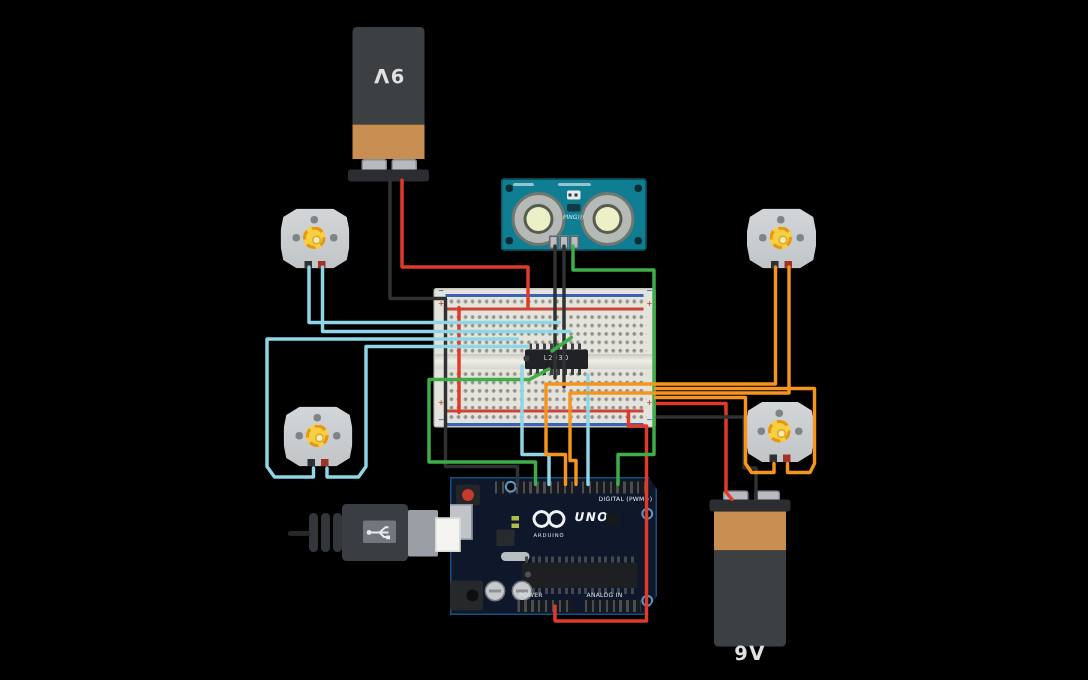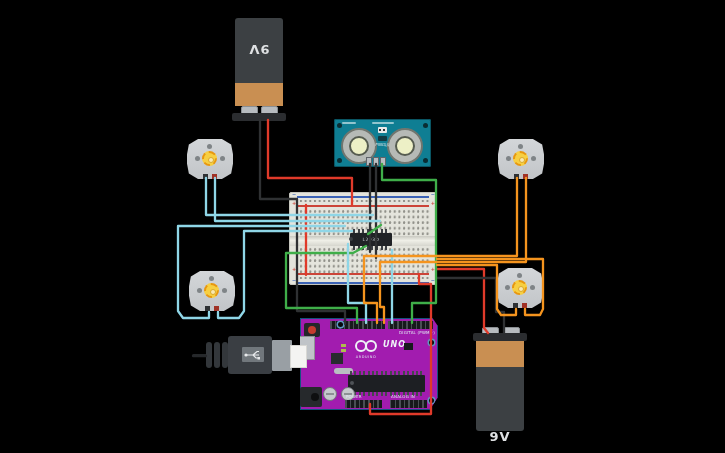--- a/index.html
+++ b/index.html
@@ -82,21 +82,21 @@
 
   
   #ic-chip { left:350px; top:233px; width:42px; height:13px; background:#202226; border-radius:1px; z-index:3; }
   #ic-chip .pins { position:absolute; left:3px; width:36px; height:4px;
     background:repeating-linear-gradient(90deg,#3a3d42 0 2px, rgba(0,0,0,0) 2px 4.6px); }
   #ic-chip .pins.top { top:-4px; } #ic-chip .pins.bottom { bottom:-4px; }
   #ic-chip .notch { position:absolute; left:-1px; top:4px; width:4px; height:4px; border-radius:50%; background:#3a3d42; }
   #ic-chip .ic-label { position:absolute; width:100%; top:4px; text-align:center; font-size:4.5px; letter-spacing:.5px; color:#cdd2d6; }
 
   
-  #arduino { left:300px; top:318px; width:138px; height:92px; background:#a21caf; border:1px solid #15527f; box-sizing:border-box;
+  #arduino { left:300px; top:318px; width:138px; height:92px; background:#0f172a; border:1px solid #15527f; box-sizing:border-box;
     clip-path:polygon(0 0, 96% 0, 100% 9%, 100% 86%, 94% 100%, 0 100%); }
   .ard-hdr { position:absolute; height:8px; background:#17191c;
     background-image:repeating-linear-gradient(90deg,#4a4e54 0 1.5px, rgba(0,0,0,0) 1.5px 4.6px); }
   #hdr-digital-1 { left:29px; top:2px; width:55px; }
   #hdr-digital-2 { left:87px; top:2px; width:45px; }
   #hdr-power { left:44px; top:81px; width:37px; }
   #hdr-analog { left:89px; top:81px; width:37px; }
   .ard-txt { position:absolute; color:#dfe9f2; font-size:4px; letter-spacing:.2px; white-space:nowrap; }
   #lbl-digital { left:58px; top:11px; width:76px; text-align:right; }
   #lbl-power { left:45px; top:75px; }

